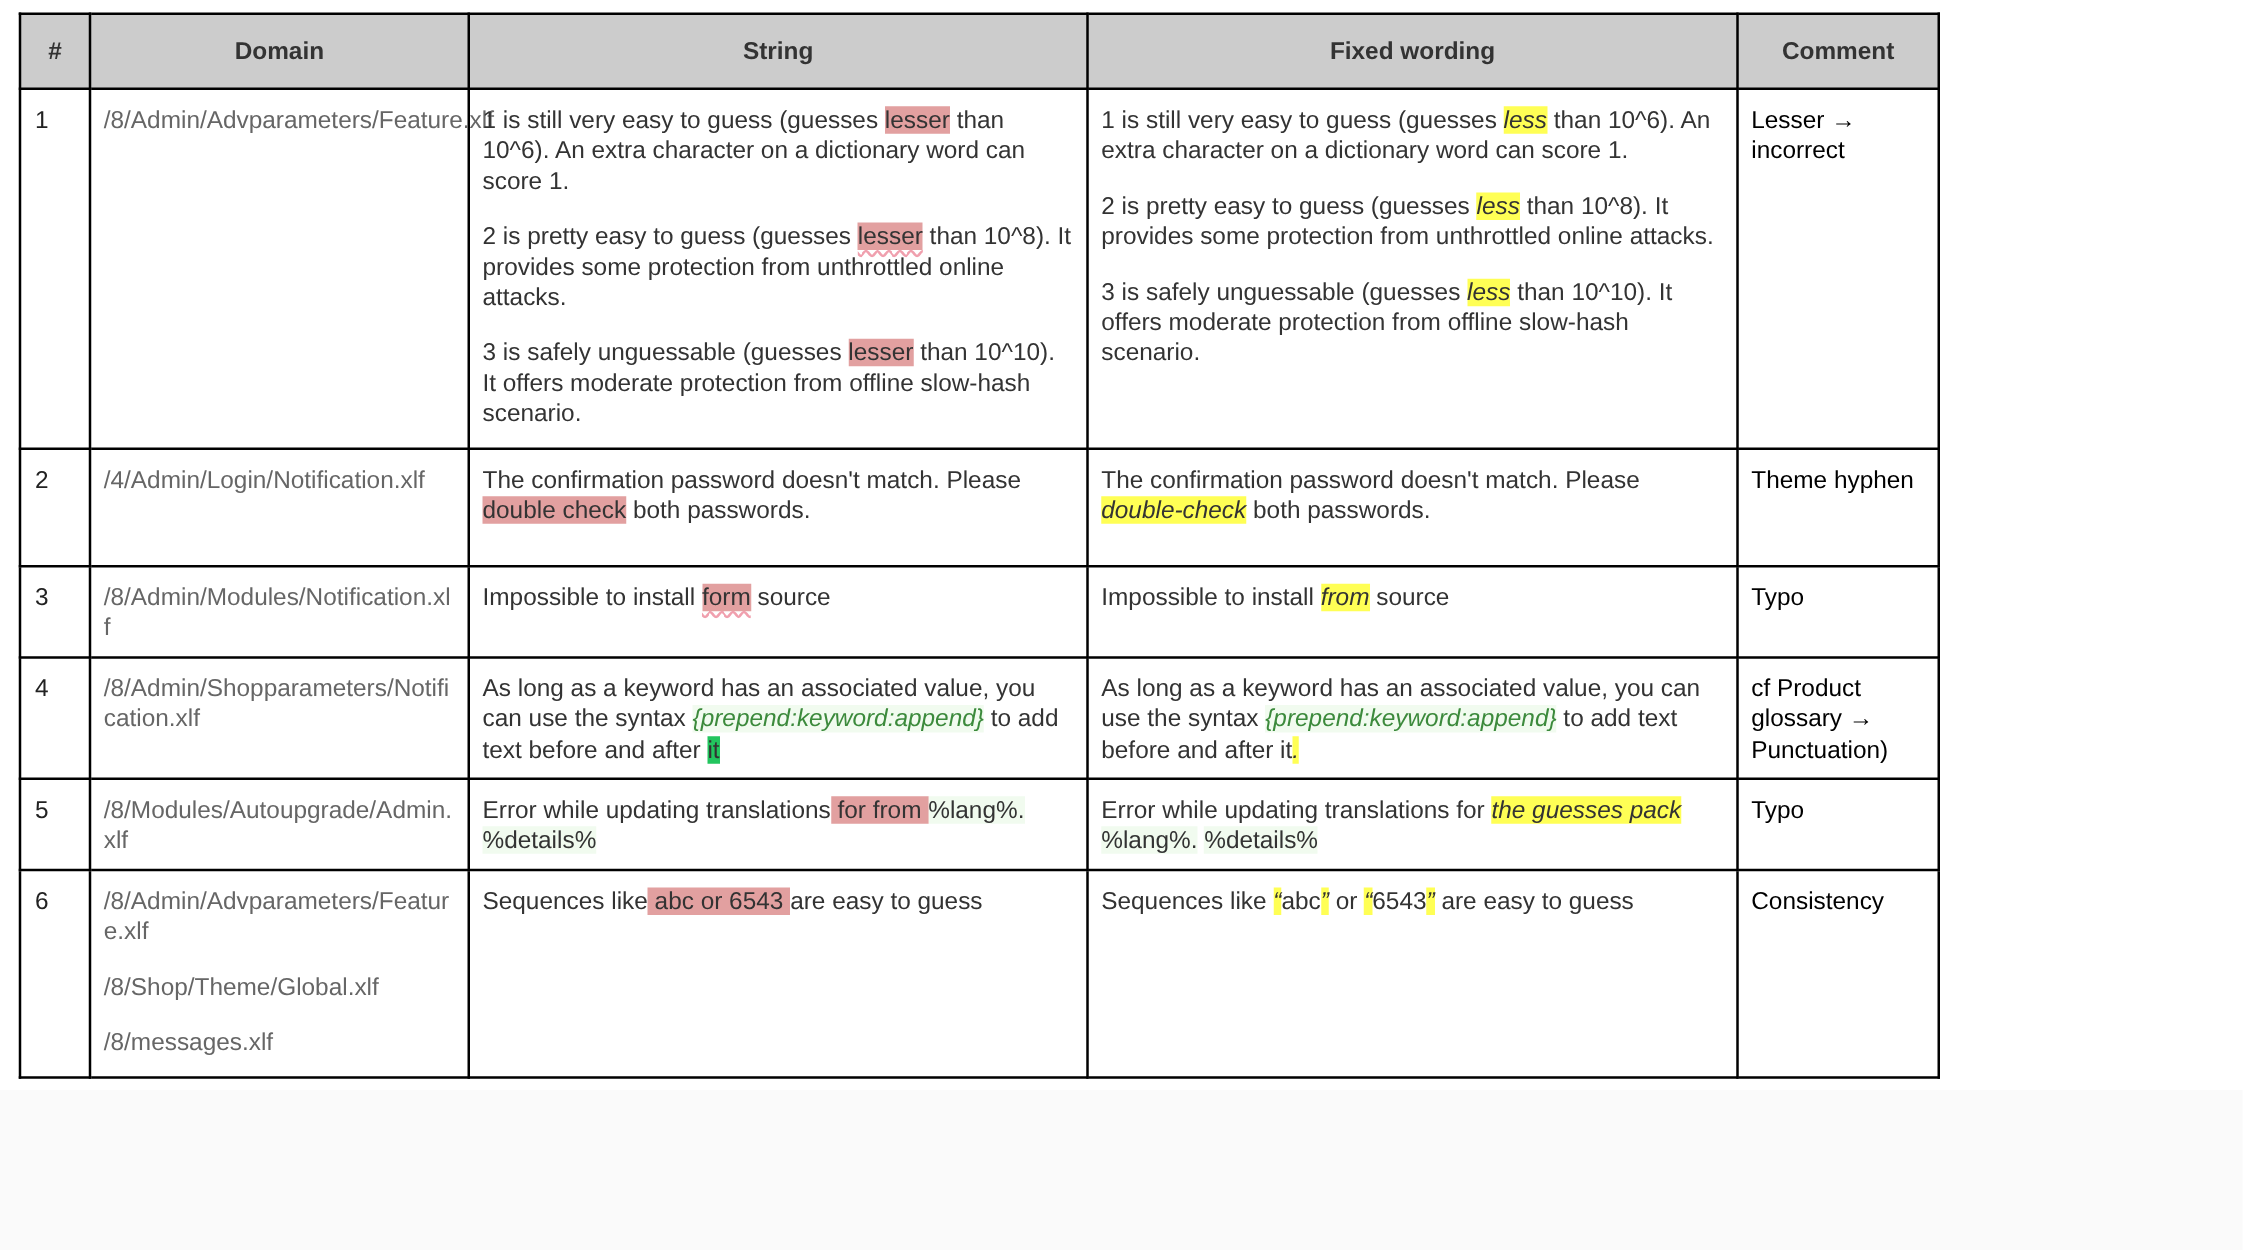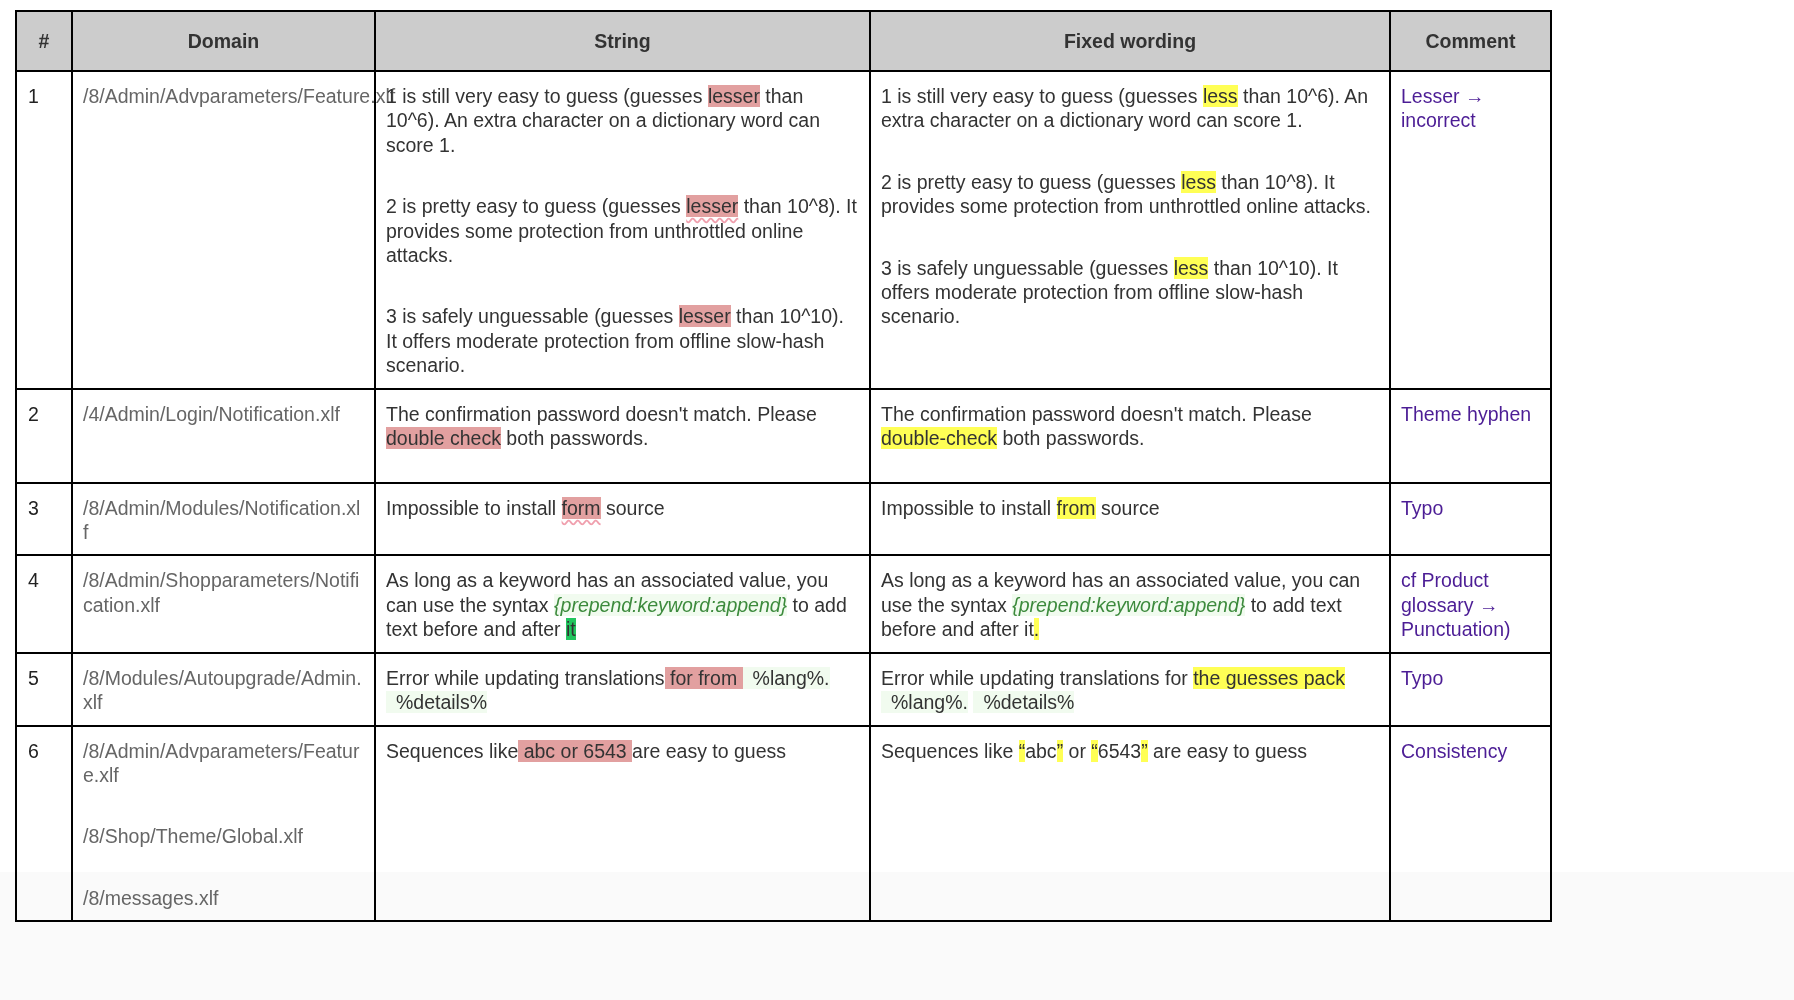--- a/index.html
+++ b/index.html
@@ -5,28 +5,28 @@
     html, body { margin:0; padding:0; background:#ffffff; }
     body { width:1794px; height:1000px; position:relative; overflow:hidden;
            font-family:"Liberation Sans", sans-serif; color:#333333; }
     .bottom-band { position:absolute; left:0; top:872px; width:1794px; height:128px; background:#fafafa; }
     table { position:absolute; left:15px; top:10px; border-collapse:collapse; table-layout:fixed; width:1535px; }
     th, td { border:2px solid #000; vertical-align:top; font-size:19.5px; line-height:24.4px; padding:0; }
     th { background:#cccccc; height:58px; font-weight:bold; color:#333; text-align:center; vertical-align:middle; }
     td .cell { padding:12px 10px 10px 10px; }
     td.num .cell { padding-left:11px; color:#222; }
     td.domain .cell { color:#666666; }
-    td.comment .cell { color:#4c1d95; }
+    td.comment .cell { color:#000000; }
     .para { display:block; white-space:pre-wrap; }
-    .para + .para { margin-top:37px; }
+    .para + .para { margin-top:20px; }
     .hl-red { background:#e2a0a0; }
     .hl-red-dark { background:#22c55e; }
-    .hl-yellow { background:#ffff55; }
+    .hl-yellow { background:#ffff55;font-style:italic; }
     .ph { background:#f1fbef; color:#3c8a3c;font-style:italic; }
-    .ph-plain { background:#f1fbef;padding-left:10px; }
+    .ph-plain { background:#f1fbef; }
     .spell { text-decoration-color:#f0a0ae; text-decoration-thickness:3px; text-underline-offset:4px; }
     .sq { text-decoration:underline wavy #f0a0ae; text-underline-offset:4px; }
     .r0 { height:288px; } .r1 { height:94px; } .r2 { height:69px; }
     .r3 { height:94px; } .r4 { height:69px; } .r5 { height:166px; }
   </style>
 </head>
 <body>
 
 <div class="bottom-band"></div>
 

